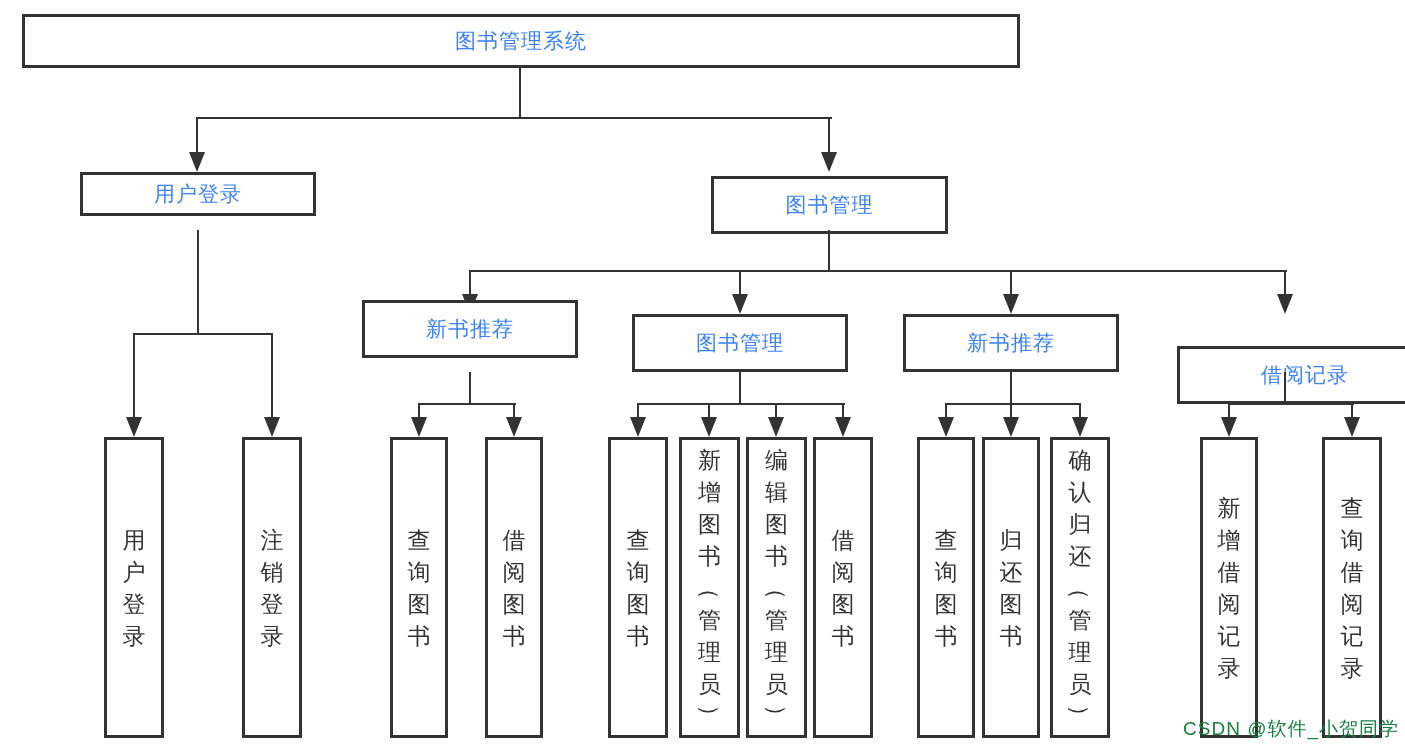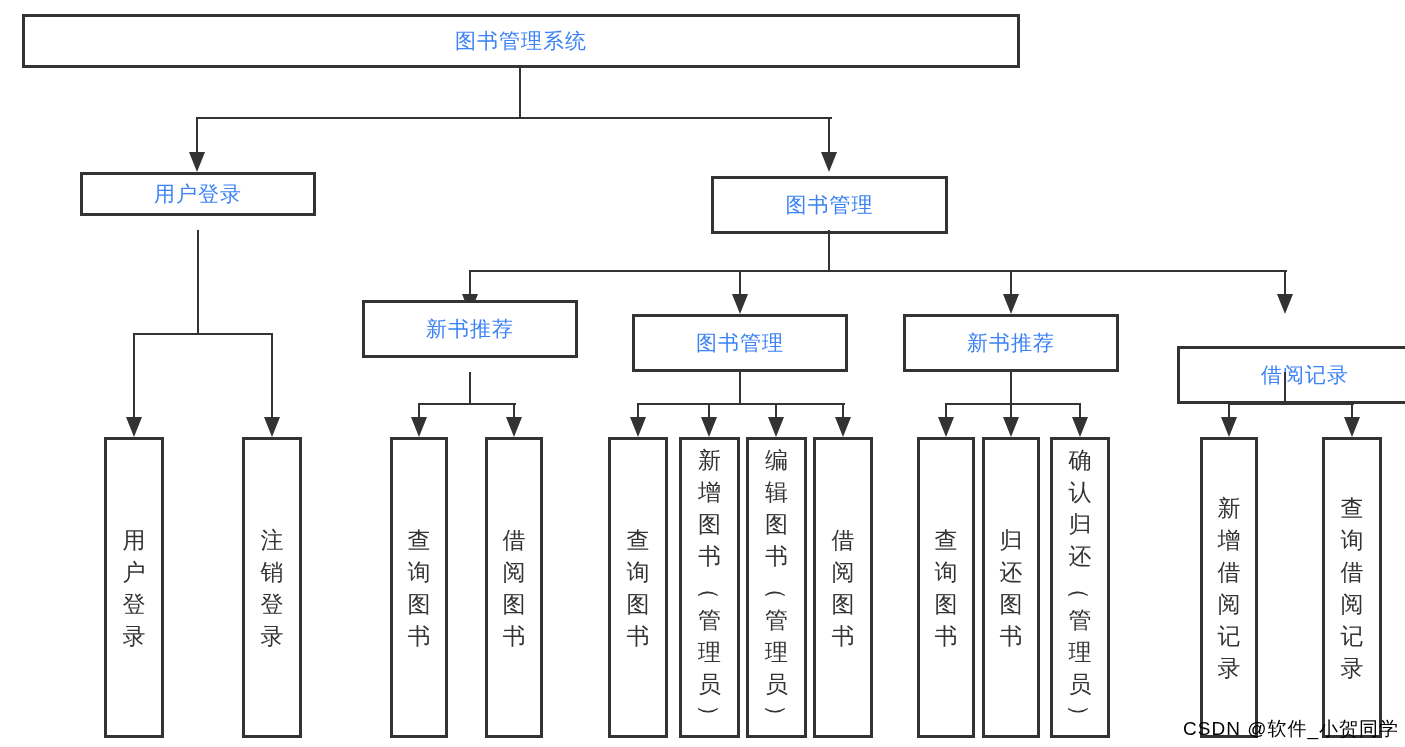--- a/index.html
+++ b/index.html
@@ -22,21 +22,21 @@
   .vbox div { line-height:32px; height:32px; width:32px; text-align:center; }
   .vbox div.rot { transform:rotate(90deg); }
   .hline, .vline { position:absolute; background:#333333; }
   .arrow {
     position:absolute; width:0; height:0;
     border-left:8px solid transparent; border-right:8px solid transparent;
     border-top:20px solid #333333;
   }
   .watermark {
     position:absolute; right:6px; bottom:5px;
-    font-size:19px; color:#000000; letter-spacing:1px;
+    font-size:19px; color:#15803d; letter-spacing:1px;
   }
 </style>
 </head>
 <body>
 
 <div class="stage">
 
   <div class="box" style="left:22px; top:14px; width:998px; height:54px;">
     <span>图书管理系统</span>
   </div>

